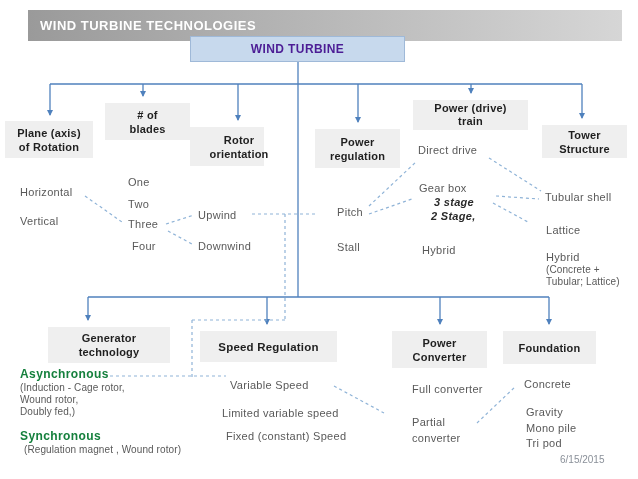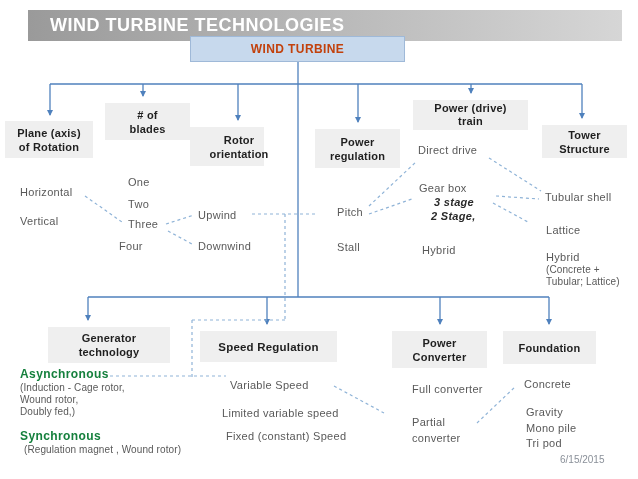--- a/index.html
+++ b/index.html
@@ -13,29 +13,29 @@
     --header-grad-start:#9a9a9a;
     --header-grad-end:#d6d6d6;
   }
   html,body{margin:0;padding:0;}
   body{font-family:"Liberation Sans",sans-serif;background:#ffffff;}
   .canvas{position:relative;width:638px;height:479px;background:#ffffff;overflow:hidden;}
 
   .title-bar{
     position:absolute;left:28px;top:10px;width:594px;height:31px;
     background:linear-gradient(to right,var(--header-grad-start),var(--header-grad-end));
-    color:#ffffff;font-weight:bold;font-size:18px;letter-spacing:.5px;
-    display:flex;align-items:center;padding-left:22px;box-sizing:border-box;
+    color:#ffffff;font-weight:bold;font-size:13px;letter-spacing:.5px;
+    display:flex;align-items:center;padding-left:12px;box-sizing:border-box;
   }
 
   .root-box{
     position:absolute;left:190px;top:36px;width:215px;height:26px;
     background:var(--root-fill);border:1px solid var(--root-border);box-sizing:border-box;
     display:flex;align-items:center;justify-content:center;
-    font-weight:bold;font-size:12px;color:#c2410c;letter-spacing:.4px;
+    font-weight:bold;font-size:12px;color:#4c1d95;letter-spacing:.4px;
   }
 
   .cat-box{
     position:absolute;background:var(--box-fill);
     display:flex;align-items:center;justify-content:center;text-align:center;
     font-weight:bold;font-size:11px;line-height:14px;color:var(--box-text);
     white-space:pre-line;letter-spacing:.2px;box-sizing:border-box;
   }
   .b-plane{left:5px;top:121px;width:88px;height:37px;}
   .b-blades{left:105px;top:103px;width:85px;height:37px;}
@@ -90,21 +90,21 @@
     <div class="cat-box b-powerconv">Power
 Converter</div>
     <div class="cat-box b-foundation">Foundation</div>
 
     <span class="leaf" style="left:20px;top:186px;">Horizontal</span>
     <span class="leaf" style="left:20px;top:215px;">Vertical</span>
 
     <span class="leaf" style="left:128px;top:176px;">One</span>
     <span class="leaf" style="left:128px;top:198px;">Two</span>
     <span class="leaf" style="left:128px;top:218px;">Three</span>
-    <span class="leaf" style="left:119px;top:240px;">Four</span>
+    <span class="leaf" style="left:132px;top:240px;">Four</span>
 
     <span class="leaf" style="left:198px;top:209px;">Upwind</span>
     <span class="leaf" style="left:198px;top:240px;">Downwind</span>
 
     <span class="leaf" style="left:337px;top:206px;">Pitch</span>
     <span class="leaf" style="left:337px;top:241px;">Stall</span>
 
     <span class="leaf" style="left:418px;top:144px;">Direct drive</span>
     <span class="leaf" style="left:419px;top:182px;">Gear box</span>
     <span class="leaf bolditalic" style="left:434px;top:196px;">3 stage</span>

